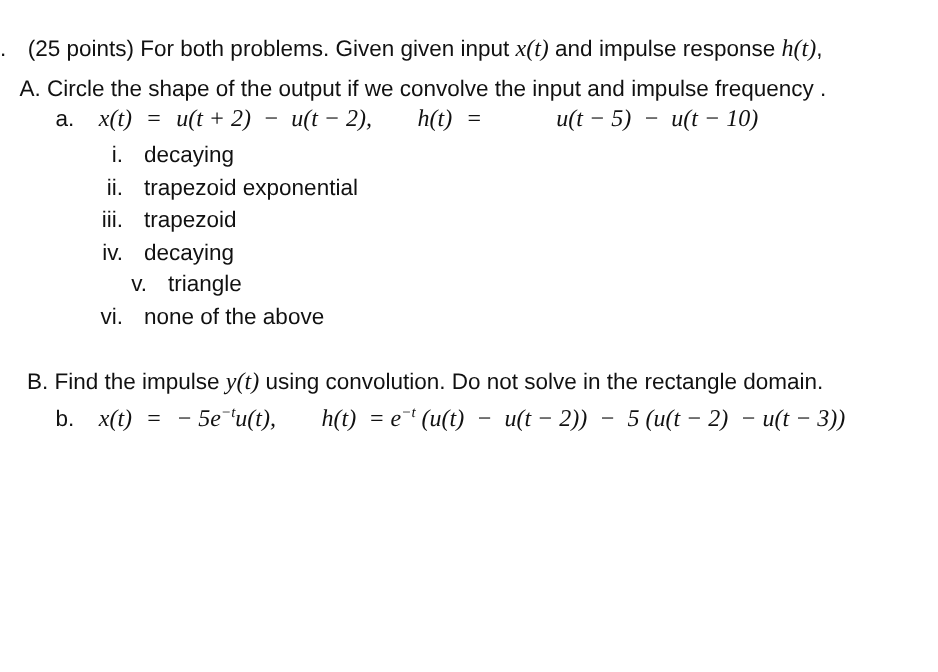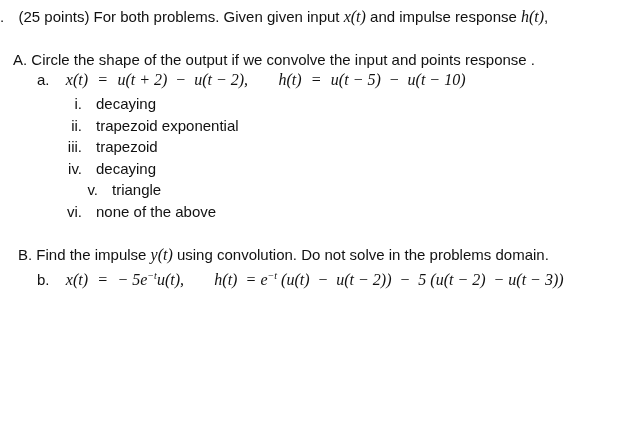--- a/index.html
+++ b/index.html
@@ -9,39 +9,39 @@
     .m { font-family: "Liberation Serif", serif; font-style: italic; font-size: 16px; }
     .mr { font-family: "Liberation Serif", serif; font-style: normal; font-size: 16px; }
     .sup { font-family: "Liberation Serif", serif; font-style: italic; font-size: 10px; vertical-align: 6px; }
     .num { display: inline-block; width: 36px; text-align: right; }
     .opt { display: inline-block; margin-left: 14px; }
     .gap { display: inline-block; width: 22px; }
   </style>
 </head>
 <body>
 
-<div class="abs" style="left:0px; top:8px;">
+<div class="abs" style="left:0px; top:24px;">
   <span>.</span>
   <span style="display:inline-block;width:6px;"></span>
   <span>(25 points) For both problems. Given given input </span><span class="m">x(t)</span>
   <span>and impulse response </span><span class="m">h(t)</span><span>,</span>
 </div>
 
-<div class="abs" style="left:13px; top:51px;">A. Circle the shape of the output if we convolve the input and points response .</div>
+<div class="abs" style="left:13px; top:51px;">A. Circle the shape of the output if we convolve the input and impulse frequency .</div>
 
 <div class="abs" style="left:37px; top:71px;">
   <span>a.</span>
   <span style="display:inline-block;width:8px;"></span>
   <span class="m">x(t)</span>
   <span class="mr" style="margin:0 6px;">=</span>
   <span class="m" style="white-space:pre;margin-top:12px;">u(t + 2)  −  u(t − 2),</span>
   <span class="gap"></span>
   <span class="m">h(t)</span>
   <span class="mr" style="margin:0 6px;">=</span>
-  <span class="m" style="white-space:pre;">u(t − 5)  −  u(t − 10)</span>
+  <span class="m" style="white-space:pre;margin-left:40px;">u(t − 5)  −  u(t − 10)</span>
 </div>
 
 <div>
   <div class="abs" style="left:46px; top:95px;">
     <span class="num">i.</span><span class="opt">decaying</span>
   </div>
   <div class="abs" style="left:46px; top:117px;">
     <span class="num">ii.</span><span class="opt">trapezoid exponential</span>
   </div>
   <div class="abs" style="left:46px; top:138px;text-decoration:underline;">
@@ -52,21 +52,21 @@
   </div>
   <div class="abs" style="left:62px; top:181px;">
     <span class="num">v.</span><span class="opt">triangle</span>
   </div>
   <div class="abs" style="left:46px; top:203px;">
     <span class="num">vi.</span><span class="opt">none of the above</span>
   </div>
 </div>
 
 <div class="abs" style="left:18px; top:246px;">
-  <span style="white-space:pre;">B. Find the impulse </span><span class="m">y(t)</span><span style="white-space:pre;"> using convolution. Do not solve in the problems domain.</span>
+  <span style="white-space:pre;">B. Find the impulse </span><span class="m">y(t)</span><span style="white-space:pre;"> using convolution. Do not solve in the rectangle domain.</span>
 </div>
 
 <div class="abs" style="left:37px; top:267px;">
   <span>b.</span>
   <span style="display:inline-block;width:8px;"></span>
   <span class="m">x(t)</span>
   <span class="mr" style="margin:0 6px;">=</span>
   <span class="m">− 5e</span><span class="sup">−t</span><span class="m">u(t),</span>
   <span class="gap"></span>
   <span class="m">h(t)</span>

